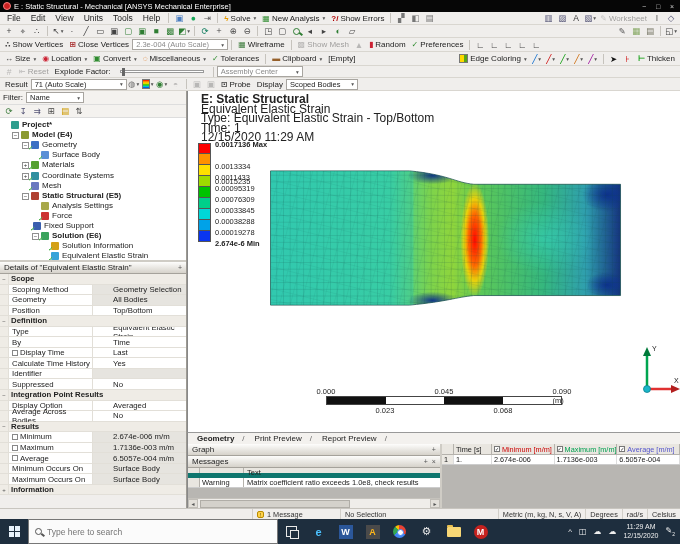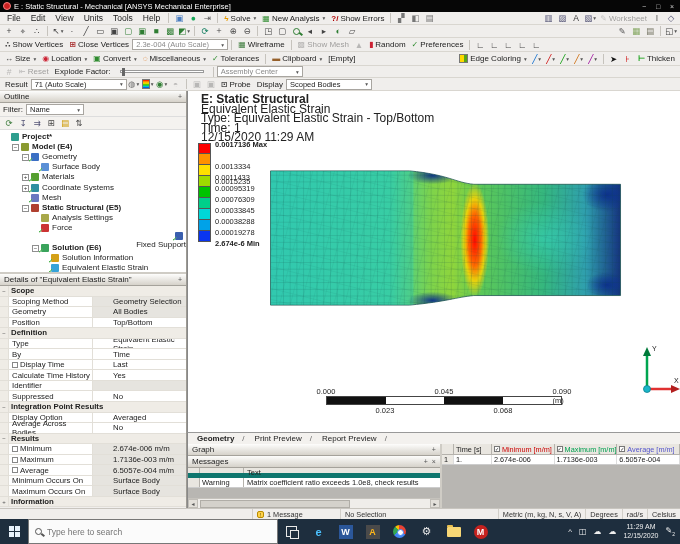--- a/index.html
+++ b/index.html
@@ -463,31 +463,27 @@
       <span style="color: rgb(102, 102, 102);">▣</span>
     </span>
     <span class="ticon dis">
       <span style="color: rgb(102, 102, 102);">▣</span>
     </span>
     <span class="tbtn">
       <span style="color: rgb(68, 68, 68); font-weight: bold;">⊡</span>
       <span>Probe</span>
     </span>
     <span class="tlbl">Display</span>
-    <span class="tdd" style="width: 86px; justify-content: space-between;">
+    <span class="tdd" style="width: 72px; justify-content: space-between;">
       <span>Scoped Bodies</span>
       <span class="tcaret">▾</span>
     </span>
   </div>
 
 <div id="leftcol">
-  <div class="phdr">
-    <span>Outline</span>
-    <span class="pin">+</span>
-  </div>
   <div id="filterrow">
     <span>Filter:</span>
     <span id="filterdd">
       <span>Name</span>
       <span class="tcaret">▾</span>
     </span>
   </div>
   <div id="treetools">
       <span class="ticon">
         <span style="color: rgb(58, 122, 58);">⟳</span>
@@ -564,21 +560,21 @@
         <span class="tico" style="background: rgb(168, 168, 74);"></span>
         <span>Analysis Settings</span>
       </div>
       <div class="trow" style="padding-left: 32px;">
         <span class="tspace"></span>
         <span class="tico" style="background: rgb(204, 51, 51);">
           <span class="tck">✓</span>
         </span>
         <span>Force</span>
       </div>
-      <div class="trow" style="padding-left: 24px; flex-direction: column;">
+      <div class="trow" style="padding-left: 24px;">
         <span class="tspace"></span>
         <span class="tico" style="background: rgb(58, 95, 174);">
           <span class="tck">✓</span>
         </span>
         <span>Fixed Support</span>
       </div>
       <div class="trow" style="padding-left: 32px;">
         <span class="texp">−</span>
         <span class="tico" style="background: rgb(58, 163, 92);">
           <span class="tck">✓</span>

